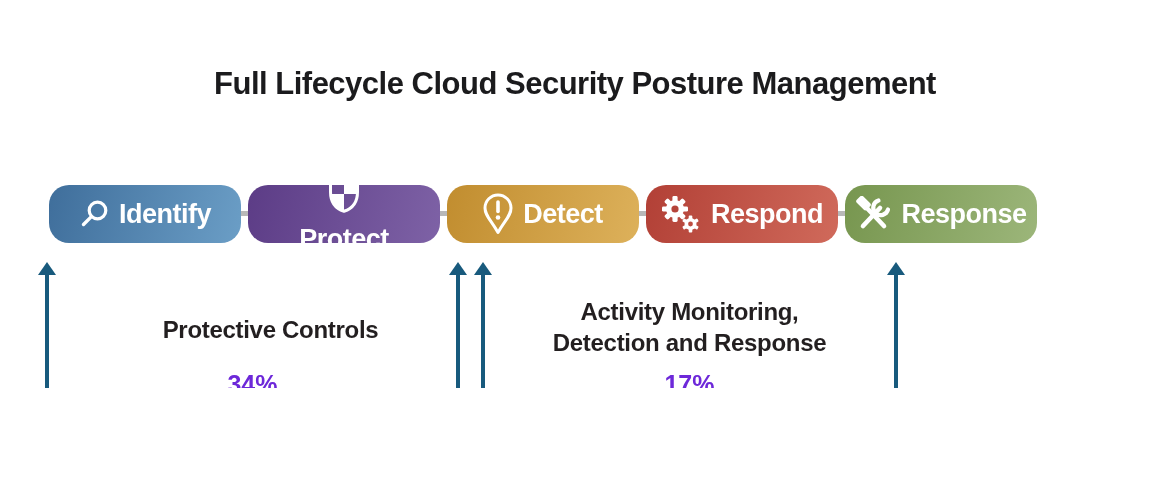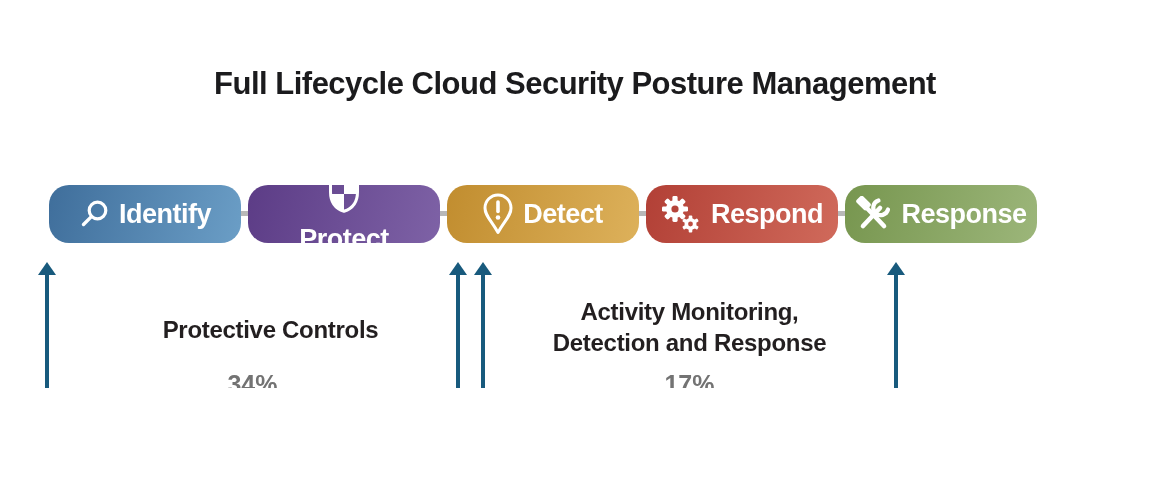--- a/index.html
+++ b/index.html
@@ -38,21 +38,21 @@
   .arrowhead.west{left:-11px;}
   .arrowhead.east{right:-11px;}
   .blabel{
     position:absolute;left:0;right:0;text-align:center;
     font-size:24px;font-weight:700;color:#231f20;line-height:31px;letter-spacing:-0.3px;
   }
   .blabel.single{top:42px;margin-left:36px;}
   .blabel.double{top:24px;}
   .bpct{
     position:absolute;left:0;right:0;top:98px;text-align:center;
-    font-size:25px;font-weight:700;color:#737373;
+    font-size:25px;font-weight:700;color:#6d28d9;
   }
 </style>
 </head>
 <body>
 
 <div id="canvas">
 
   <div class="title">Full Lifecycle Cloud Security Posture Management</div>
 
   <div class="connector"></div>

